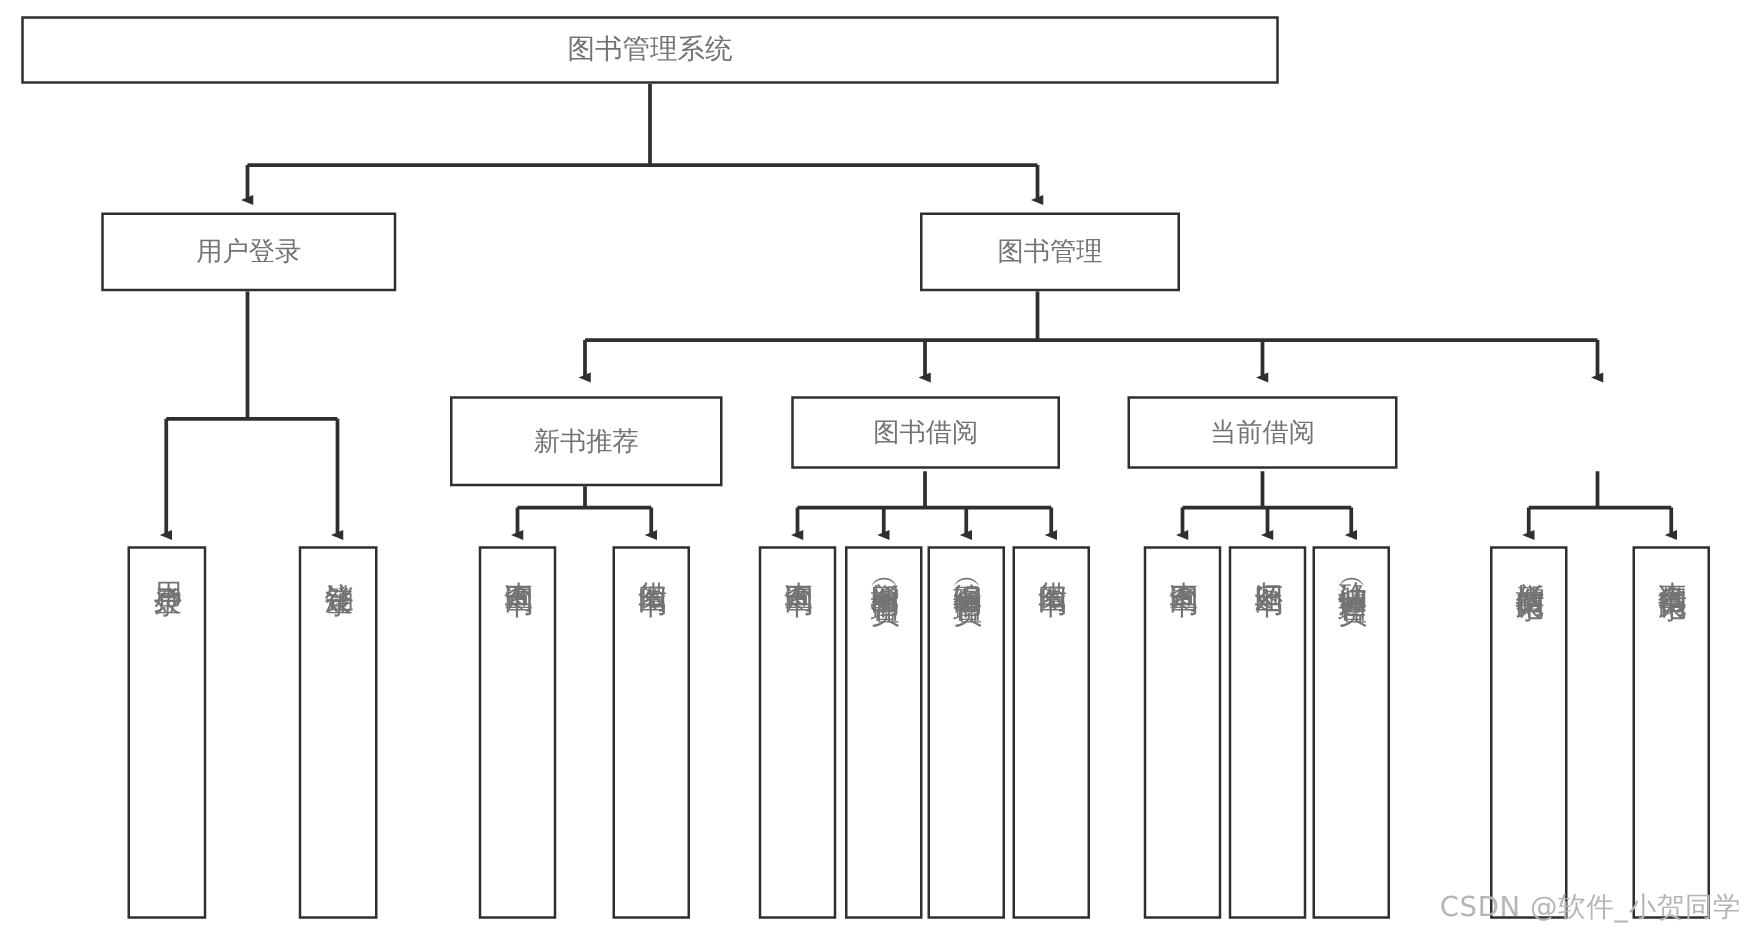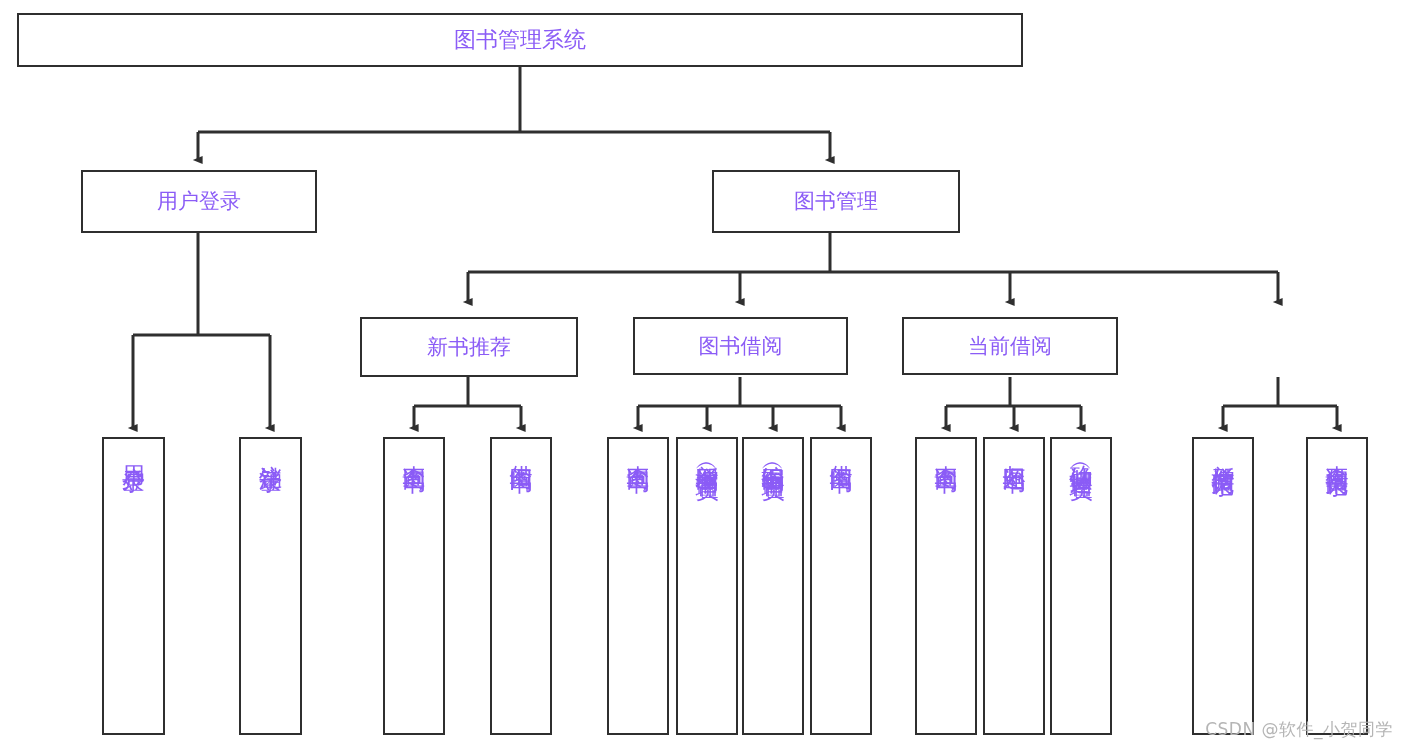--- a/index.html
+++ b/index.html
@@ -31,21 +31,21 @@
     position: absolute;
     box-sizing: border-box;
     background: #ffffff;
     border: 2.5px solid #2f2f2f;
     display: flex;
     align-items: center;
     justify-content: center;
     overflow: hidden;
   }
   .node-label {
-    color: #8b5cf6;
+    color: #737373;
     line-height: 1.18;
     text-align: center;
     white-space: nowrap;
   }
   .node.horizontal .node-label {
     font-size: 21px;
   }
   .node.root .node-label {
     font-size: 22px;
   }
@@ -58,21 +58,21 @@
     text-orientation: upright;
     font-size: 23px;
     letter-spacing: 2px;
     line-height: 1;
   }
   .watermark {
     position: absolute;
     right: 12px;
     bottom: 6px;
     color: #b5b5b5;
-    font-size: 17px;
+    font-size: 22px;
     letter-spacing: 0.5px;
     white-space: nowrap;
   }
 </style>
 </head>
 <body>
 
 <div id="diagram-root">
 
   <svg class="edges" viewBox="0 0 1405 747">
@@ -125,25 +125,25 @@
     </g>
   </svg>
 
   <div class="node root horizontal" style="left:17px; top:13px; width:1006px; height:54px;">
     <span class="node-label">图书管理系统</span>
   </div>
 
   <div class="node horizontal" style="left:81px; top:170px; width:236px; height:63px;">
     <span class="node-label">用户登录</span>
   </div>
-  <div class="node horizontal" style="left:712px; top:170px; width:248px; height:63px;">
+  <div class="node horizontal" style="left:736px; top:170px; width:208px; height:63px;">
     <span class="node-label">图书管理</span>
   </div>
 
-  <div class="node horizontal" style="left:360px; top:317px; width:218px; height:60px;">
+  <div class="node horizontal" style="left:360px; top:317px; width:218px; height:72px;">
     <span class="node-label">新书推荐</span>
   </div>
   <div class="node horizontal" style="left:902px; top:317px; width:216px; height:58px;">
     <span class="node-label">当前借阅</span>
   </div>
   <div class="node horizontal" style="left:633px; top:317px; width:215px; height:58px;">
     <span class="node-label">图书借阅</span>
   </div>
 
   <div class="node vertical" style="left:102px; top:437px; width:63px; height:298px;">

